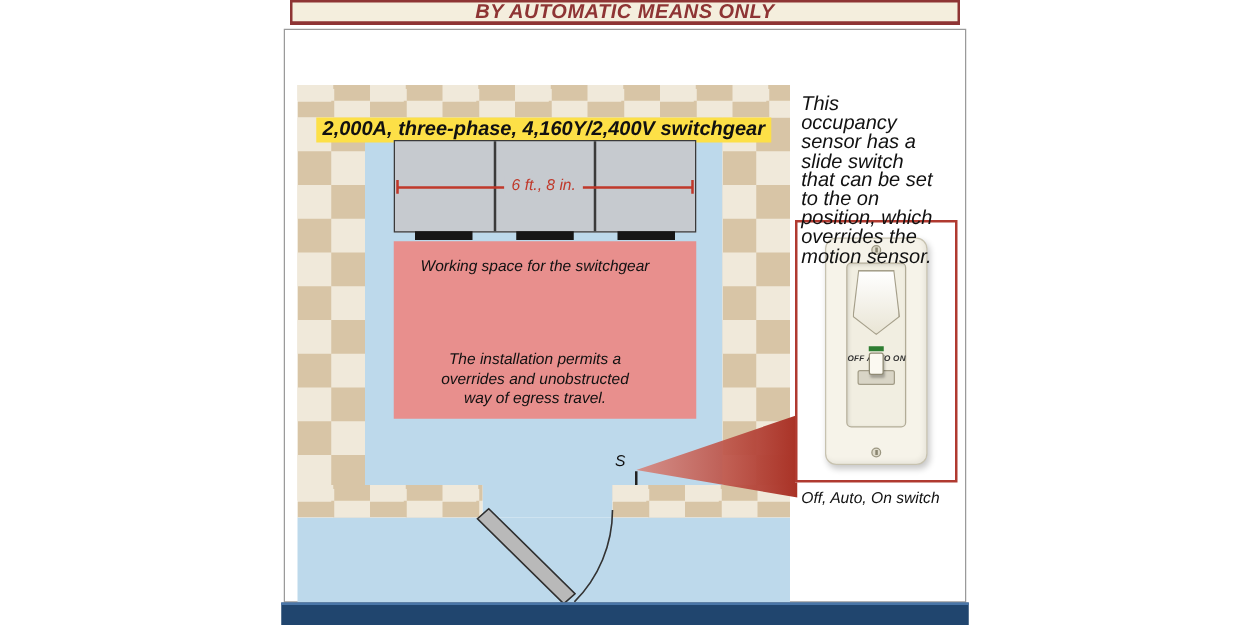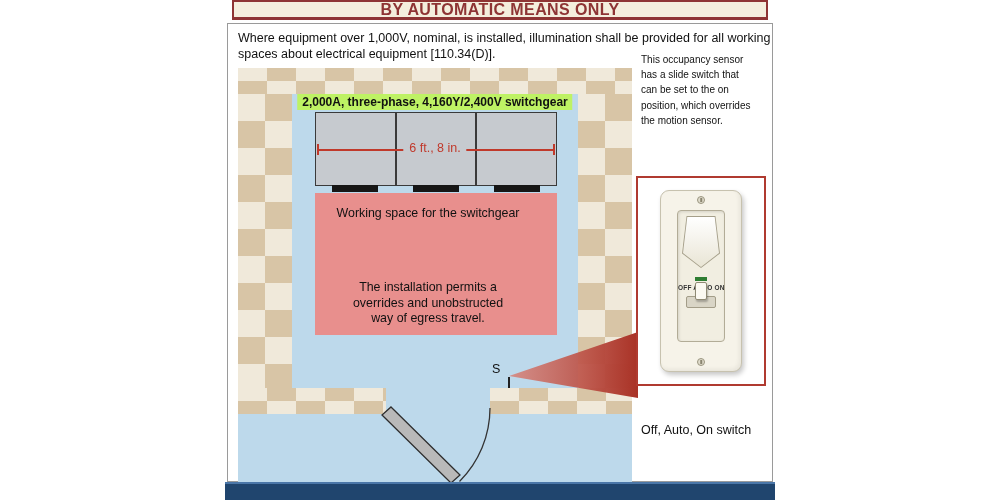--- a/index.html
+++ b/index.html
@@ -1,19 +1,19 @@
 <!DOCTYPE html>
 <html style="--banner_red: #8e3434; --floor_blue: #bdd9eb; --wall_brick: #d8c5a6; --wall_mortar: #f0e9da; --workspace_pink: #e88f8d; --switchgear_gray: #c6cacf; --dimension_red: #c0392b; --beam_red: #b03a30; --footer_navy: #20456e;"><head>
 <meta charset="utf-8">
 <style>
   * { margin:0; padding:0; box-sizing:border-box; }
   html,body { background:#fff; }
   body { font-family:"Liberation Sans", sans-serif; color:#111; }
   #stage { position:relative; width:1000px; height:500px; margin:0 auto; background:#fff; overflow:hidden; }
-  .abs { position:absolute; }
+  .abs { position:absolute;font-style:italic; }
 
   
   #banner { left:232px; top:0; width:536px; height:20px;
     background:#f4eedd; border:2px solid var(--banner_red,#8e3434); border-bottom-width:3px;
     color:var(--banner_red,#8e3434); font-weight:bold; font-size:16px; line-height:15px;
     text-align:center; letter-spacing:.4px; }
 
   
   #frame { left:227px; top:23px; width:546px; height:459px; border:1px solid #9a9a9a; background:#fff; }
   #intro { left:238px; top:30px; width:534px; font-size:12.5px; line-height:16px; }
@@ -28,22 +28,22 @@
   #wall-bottom-left  { left:238px; top:388px; width:148px; height:26px; }
   #wall-bottom-right { left:490px; top:388px; width:142px; height:26px; }
 
   
   .floor { background:var(--floor_blue,#bdd9eb); }
   #floor-room    { left:292px; top:94px;  width:286px; height:294px; }
   #floor-doorway { left:386px; top:388px; width:104px; height:26px; }
   #floor-hall    { left:238px; top:414px; width:394px; height:68px; }
 
   
-  #gear-label { left:435px; top:94px; transform:translateX(-50%); background:#bef264;
-    padding:1px 5px; font-weight:bold; font-size:12px; white-space:nowrap; }
+  #gear-label { left:435px; top:94px; transform:translateX(-50%); background:#fde047;
+    padding:1px 5px; font-weight:bold; font-size:16px; white-space:nowrap; }
   #switchgear { left:315px; top:112px; width:242px; height:74px;
     background:var(--switchgear_gray,#c6cacf); border:1.5px solid #3a3a3a; }
   .gear-divider { position:absolute; top:0; bottom:0; width:1.5px; background:#3a3a3a; }
   #divider-1 { left:79px; } #divider-2 { left:159px; }
   #dim-line { left:318px; top:149px; width:236px; height:1.5px; background:var(--dimension_red,#c0392b); }
   .dim-tick { width:2px; height:11px; top:144px; background:var(--dimension_red,#c0392b); }
   #dim-tick-left { left:317px; } #dim-tick-right { left:553px; }
   #dim-label { left:435px; top:141px; transform:translateX(-50%);
     background:var(--switchgear_gray,#c6cacf); color:var(--dimension_red,#c0392b);
     font-size:12.5px; padding:0 6px; white-space:nowrap;text-align:center; }
@@ -81,39 +81,38 @@
     clip-path:polygon(12% 0, 88% 0, 100% 72%, 50% 100%, 0 72%); }
   #led { width:12px; height:4px; margin:9px auto 0; background:#2e7d32; }
   #device-label { margin-top:3px; text-align:center; font-size:6.5px; font-weight:bold;
     letter-spacing:.2px; color:#333; white-space:nowrap; }
   #slider-track { width:30px; height:12px; margin:5px auto 0; background:#d9d5c6;
     border:1px solid #a39d88; border-radius:2px; }
   #slider-knob { width:12px; height:18px; margin:-15px auto 0; background:#fbf9f1;
     border:1px solid #8f8a74; border-radius:2px; box-shadow:1px 2px 2px rgba(0,0,0,.25); position:relative; }
 
   
-  #callout-text { left:641px; top:52px; width:110px; font-size:10px; line-height:15.2px; }
-  #inset-caption { left:641px; top:391px; font-size:12.5px; white-space:nowrap;margin-top:32px; }
+  #callout-text { left:641px; top:76px; width:110px; font-size:16px; line-height:15.2px; }
+  #inset-caption { left:641px; top:391px; font-size:12.5px; white-space:nowrap; }
 
   
   #footer-bar { left:225px; top:482px; width:550px; height:18px;
     background:var(--footer_navy,#20456e); border-top:2px solid #4a76a8; }
 </style>
 </head>
 <body>
 
 <div id="stage">
 
   <div class="abs" id="banner">
     <span>BY AUTOMATIC MEANS ONLY</span>
   </div>
 
   <div class="abs" id="frame"></div>
 
-  <div class="abs" id="intro">Where equipment over 1,000V, nominal, is installed, illumination shall be provided for all working spaces about electrical equipment [110.34(D)].</div>
 
   <div class="abs floor" id="floor-room"></div>
   <div class="abs floor" id="floor-doorway"></div>
   <div class="abs floor" id="floor-hall"></div>
 
   <div class="abs wall h" id="wall-top"></div>
   <div class="abs wall v" id="wall-left"></div>
   <div class="abs wall v" id="wall-right"></div>
   <div class="abs wall h" id="wall-bottom-left"></div>
   <div class="abs wall h" id="wall-bottom-right"></div>

